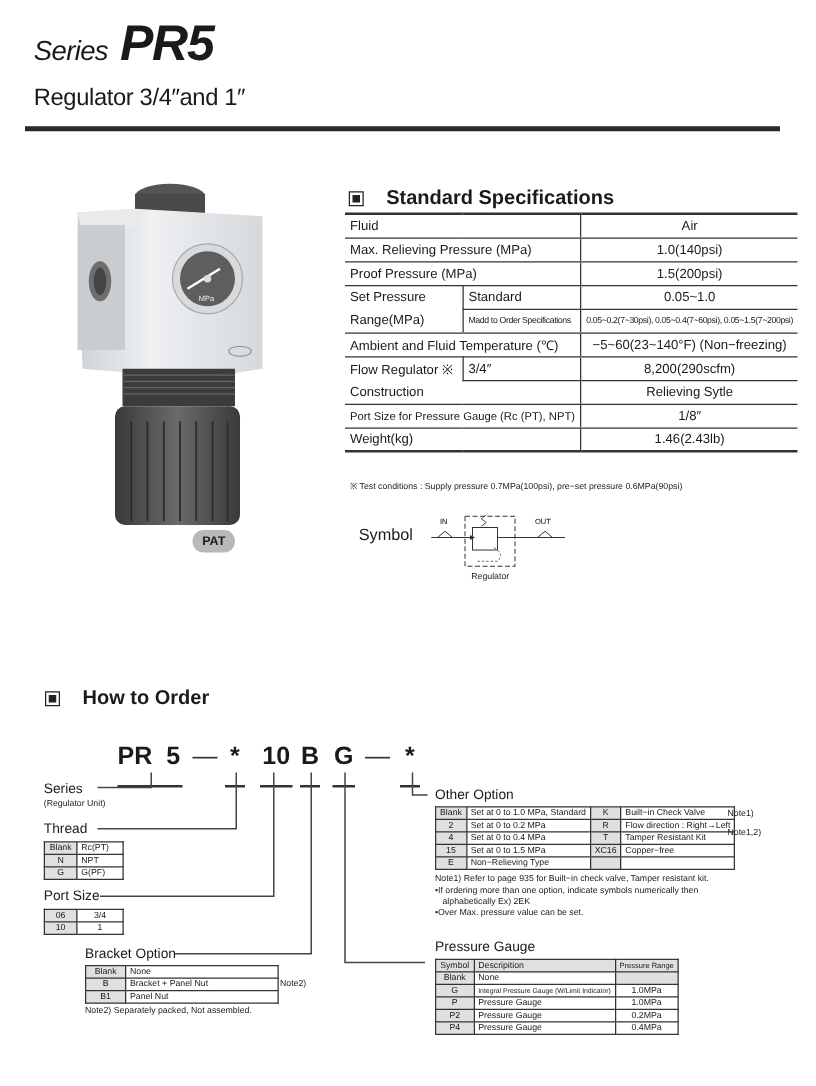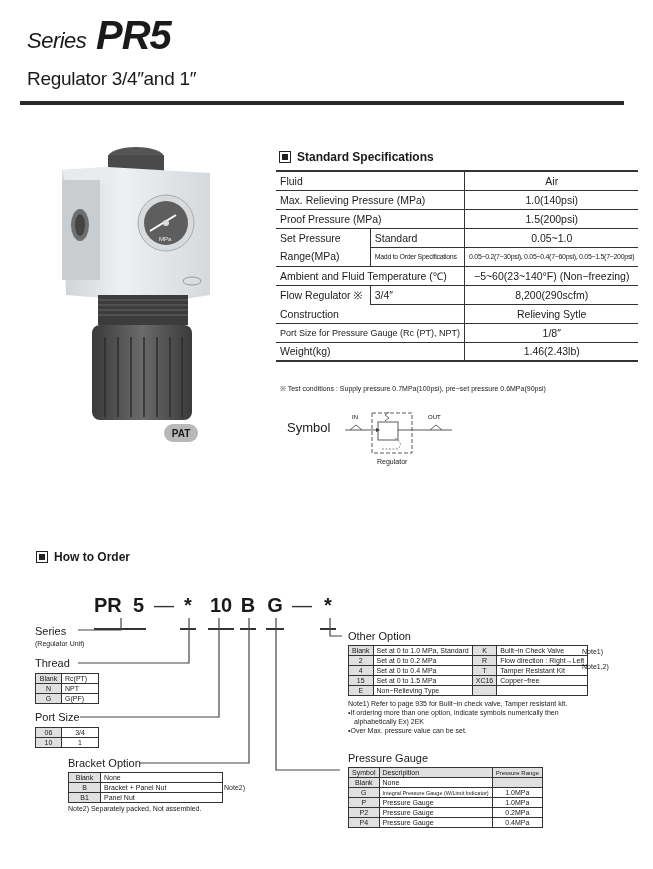--- a/index.html
+++ b/index.html
@@ -7,21 +7,21 @@
   body { position: relative; font-family: "Liberation Sans", sans-serif; color: #1a1a1a; }
   .abs { position: absolute; }
 
   
   .series-word { left: 27px; top: 28px; font-size: 22px; font-style: italic; letter-spacing: -0.5px; }
   .series-code { left: 96px; top: 13px; font-size: 40px; font-weight: bold; font-style: italic; letter-spacing: -1px; }
   .subtitle { left: 27px; top: 68px; font-size: 19px; letter-spacing: -0.3px; }
   .header-rule { left: 20px; top: 101px; width: 604px; height: 4px; background: #2a2a2a; }
 
   
-  .section-title { font-size: 12px; font-weight: bold; display: flex; align-items: center; gap: 6px; }
+  .section-title { font-size: 16px; font-weight: bold; display: flex; align-items: center; gap: 18px; }
   .sq-icon { width: 12px; height: 12px; border: 1.5px solid #222; position: relative; display: inline-block; }
   .sq-icon::after { content: ""; position: absolute; left: 2px; top: 2px; right: 2px; bottom: 2px; background: #222; }
 
   
   .spec-table { left: 276px; top: 170px; width: 346px; border-collapse: collapse; font-size: 10.5px; }
   .spec-table td { border-bottom: 1px solid #333; height: 19px; padding: 0 4px; white-space: nowrap; }
   .spec-table tr:first-child td { border-top: 2px solid #333; }
   .spec-table tr:last-child td { border-bottom: 2px solid #333; }
   .spec-table td.val { border-left: 1px solid #333; text-align: center; }
   .spec-table td.sub { border-left: 1px solid #333; }
@@ -29,21 +29,21 @@
   .spec-table td.small { font-size: 7px; letter-spacing: -0.3px; }
   .spec-note { left: 280px; top: 384px; font-size: 7px; color: #222; }
 
   
   .symbol-label { left: 287px; top: 420px; font-size: 13px; }
   .symbol-svg { left: 340px; top: 405px; }
   .symbol-caption { left: 377px; top: 458px; font-size: 7px; }
 
   
   .product { left: 50px; top: 145px; }
-  .pat-badge { left: 164px; top: 424px; width: 34px; height: 18px; border-radius: 9px; background: #b8b8b8; font-size: 10px; font-weight: bold; display: flex; align-items: center; justify-content: center; }
+  .pat-badge { left: 154px; top: 424px; width: 34px; height: 18px; border-radius: 9px; background: #b8b8b8; font-size: 10px; font-weight: bold; display: flex; align-items: center; justify-content: center; }
 
   
   .order-code { left: 94px; top: 594px; font-size: 20px; font-weight: bold; }
   .code-part { position: absolute; top: 0; white-space: nowrap; }
   .code-part.ul { border-bottom: 2px solid #333; padding-bottom: 12px; line-height: 22px; }
   .code-dash { position: absolute; top: 0; font-weight: normal; line-height: 22px; color: #333; }
 
   .lbl { font-size: 11px; }
   .lbl-sm { font-size: 7px; }
 

